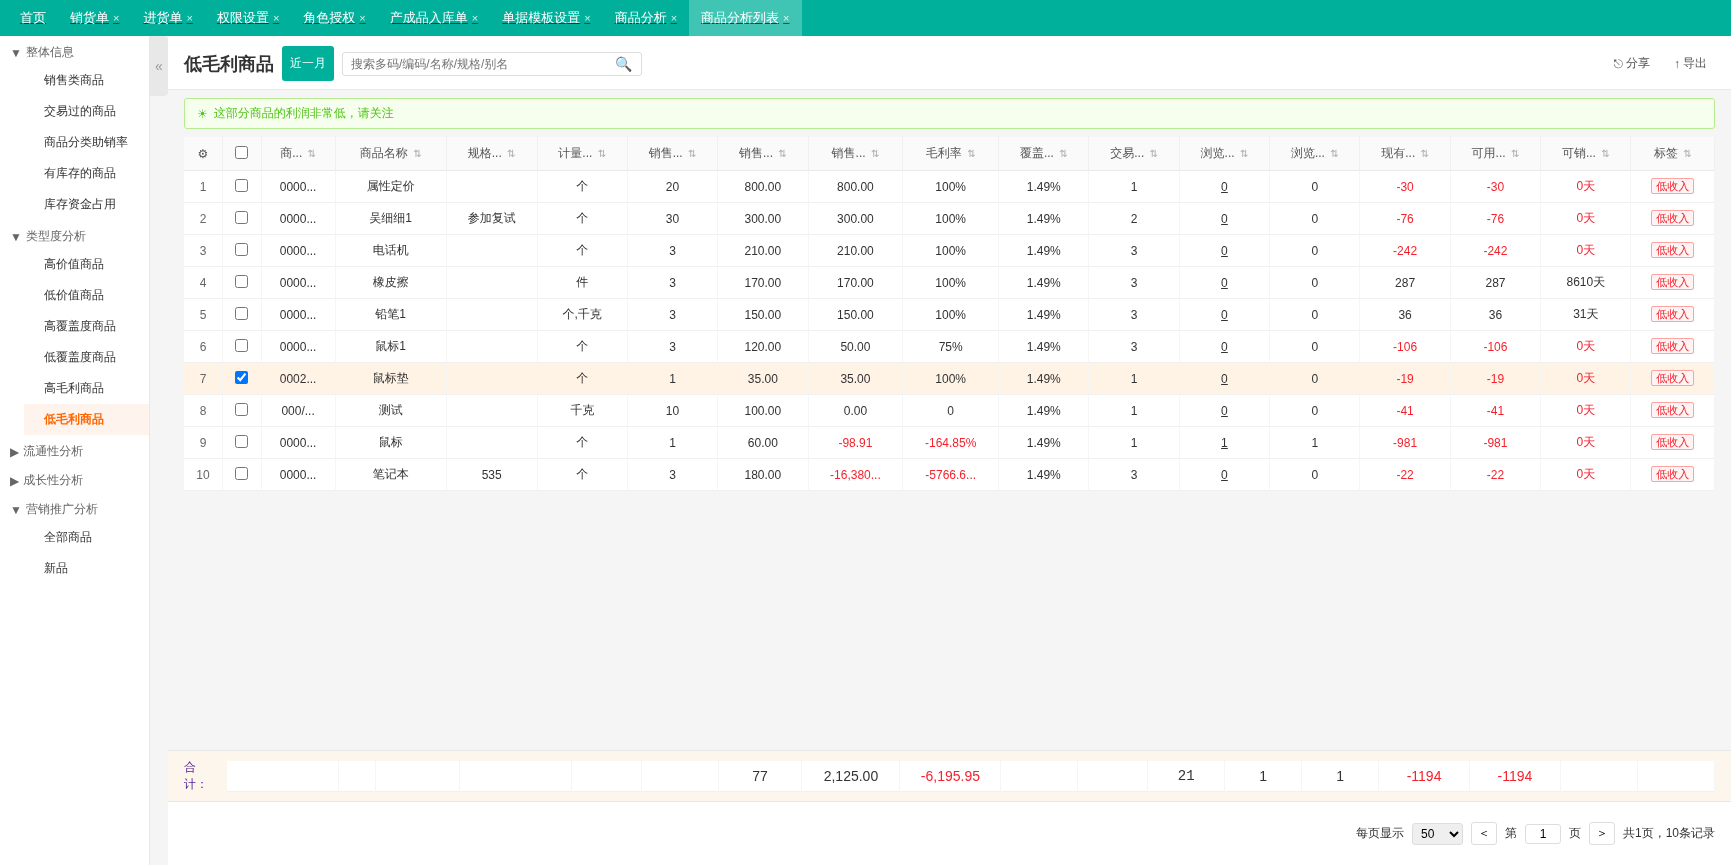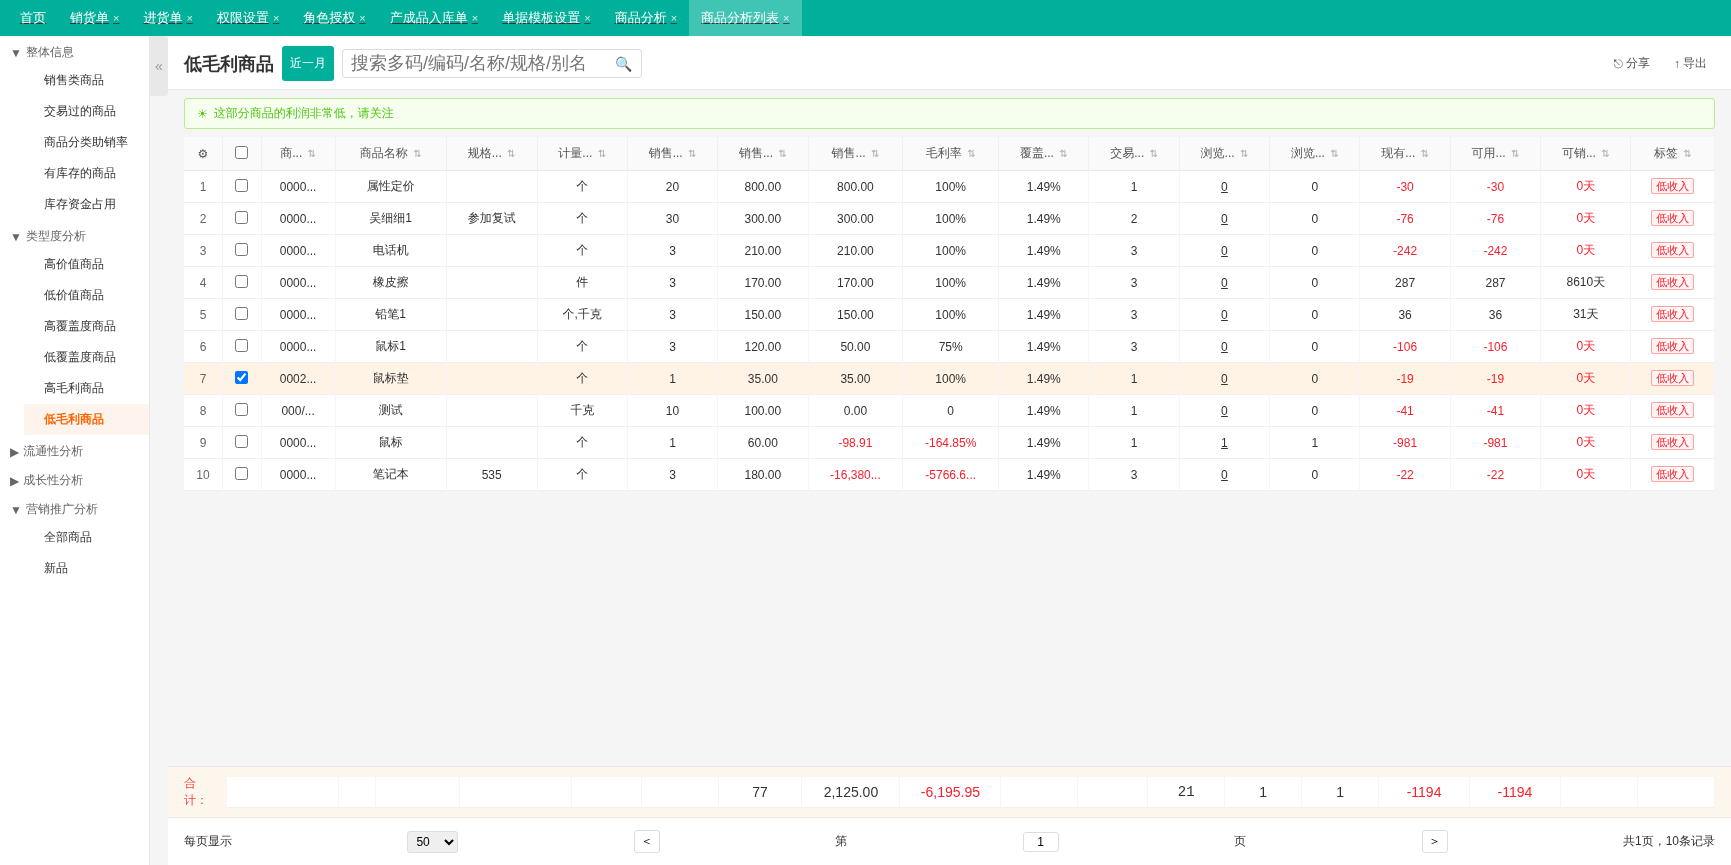--- a/index.html
+++ b/index.html
@@ -98,21 +98,21 @@
       border: 1px solid #ddd;
       border-radius: 3px;
       padding: 3px 8px;
       background: #fff;
       flex: 1;
       max-width: 300px;
     }
     .search-box input {
       border: none;
       outline: none;
-      font-size: 18px;
+      font-size: 12px;
       width: 100%;
       color: #999;
     }
     .search-icon { color: #f60; font-size: 14px; }
     .header-actions {
       margin-left: auto;
       display: flex;
       gap: 8px;
       align-items: center;
     }
@@ -190,30 +190,30 @@
     .underline-0 { text-decoration: underline; cursor: pointer; color: #333; }
 
     
     .footer-bar {
       background: #fdf6ec;
       border-top: 1px solid #e8e8e8;
       padding: 8px 16px;
       display: flex;
       align-items: center;
     }
-    .total-label { color: #ef4444; font-size: 12px; margin-right: 8px; }
+    .total-label { color: #4c1d95; font-size: 12px; margin-right: 8px; }
 
     
     .pagination-bar {
       background: #fff;
       border-top: 1px solid #e8e8e8;
-      padding: 12px 16px;
-      display: flex;
-      align-items: center;
-      justify-content: space-between;
+      padding: 20px 16px;
+      display: flex;
+      align-items: center;
+      justify-content: flex-end;
       gap: 8px;
       font-size: 12px;
     }
     .pagination-bar select {
       border: 1px solid #ddd;
       border-radius: 3px;
       padding: 2px 4px;
       font-size: 12px;
     }
     .pagination-bar .page-btn {

